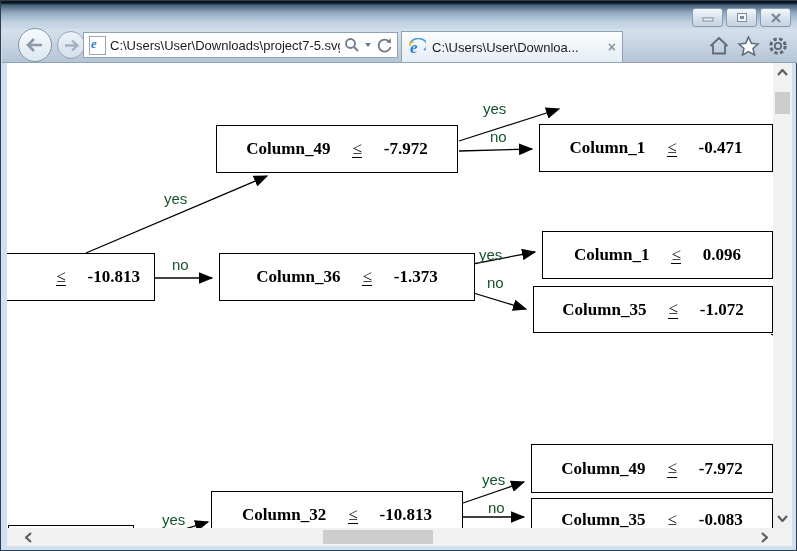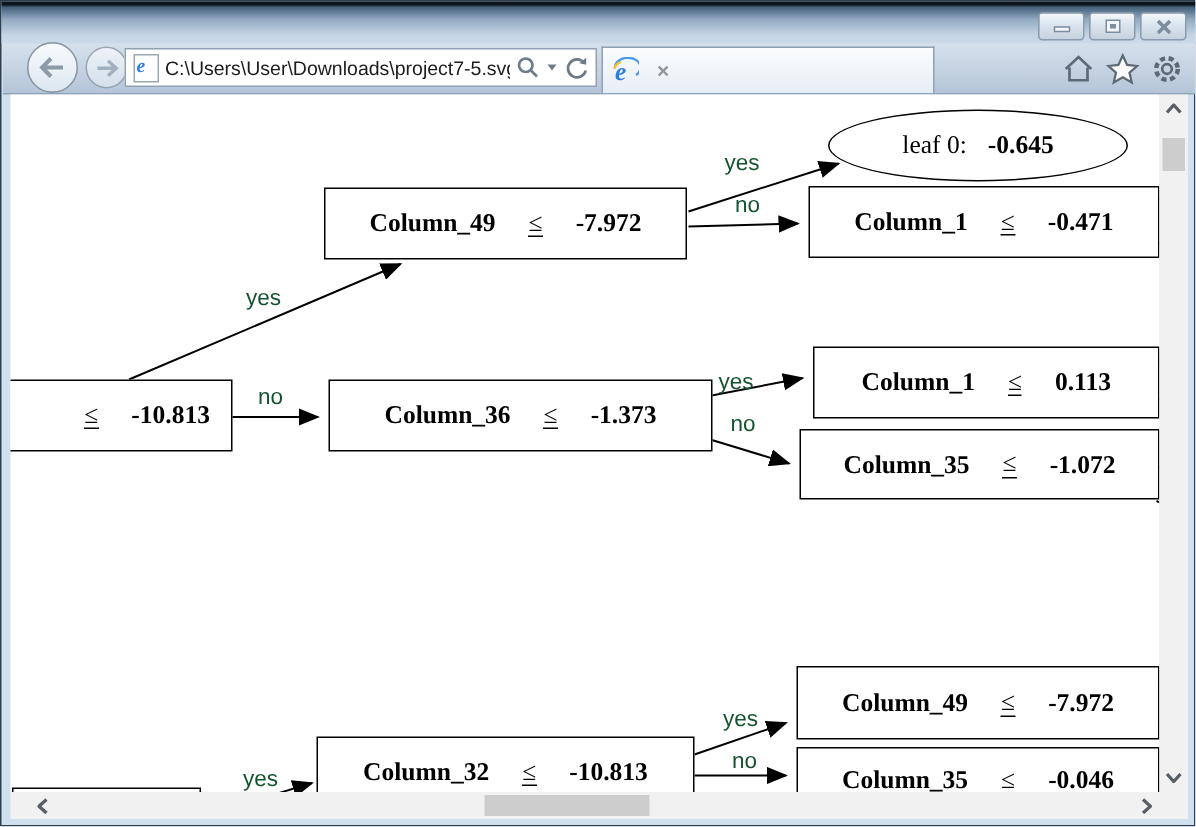--- a/index.html
+++ b/index.html
@@ -109,20 +109,21 @@
             </svg>
       </div>
     </div>
 
     <div class="tab">
       <svg class="elogo" width="18" height="18">
         <text x="2" y="15" font-size="17" font-family="Liberation Serif, serif" font-style="italic" font-weight="bold" fill="#2a7ddd">e</text>
         <path d="M2 7 A8.5 6.5 0 1 1 16 12" fill="none" stroke="#4d9be6" stroke-width="1.6"></path>
         <path d="M1.5 8 A8.5 6.5 0 0 1 6 3.2" fill="none" stroke="#f3c23a" stroke-width="1.6"></path>
       </svg>
+      <div class="tabtitle">C:\Users\User\Downloa...</div>
       <div class="tabclose">×</div>
     </div>
 
     <div class="cmdicons">
       <svg width="22" height="22">
             <path d="M2.5 11 L11 3 L19.5 11" fill="none" stroke="#5d6a76" stroke-width="1.8"></path>
             <path d="M5 10 V18.5 H17 V10" fill="none" stroke="#5d6a76" stroke-width="1.8"></path>
           </svg>
       <svg width="23" height="22">
             <path d="M11.5 2 L14.4 8.3 L21 9 L16 13.4 L17.5 20 L11.5 16.5 L5.5 20 L7 13.4 L2 9 L8.6 8.3 z" fill="#fdfdfd" stroke="#5d6a76" stroke-width="1.5"></path>
@@ -157,24 +158,20 @@
         <line x1="760" y1="179" x2="769" y2="176"></line>
         <line x1="760" y1="201" x2="769" y2="204"></line>
         <line x1="764" y1="249" x2="771" y2="247"></line>
         <line x1="764" y1="271" x2="771" y2="274"></line>
         <line x1="766" y1="394" x2="772" y2="392"></line>
         <line x1="766" y1="418" x2="772" y2="421"></line>
         <line x1="766" y1="450" x2="772" y2="452"></line>
       </g>
     </svg>
 
-    <div class="node ellipse" style="left:545px;top:10px;width:200px;height:48px;">
-      <span class="leaflbl">leaf 0:</span>
-      <span class="val">-0.645</span>
-    </div>
 
     <div class="node" style="left:209px;top:62px;width:242px;height:48px;">
       <span class="name">Column_49</span>
       <span class="op">≤</span>
       <span class="val">-7.972</span>
     </div>
 
     <div class="node" style="left:532px;top:61px;width:234px;height:48px;">
       <span class="name">Column_1</span>
       <span class="op">≤</span>
@@ -188,21 +185,21 @@
 
     <div class="node" style="left:212px;top:190px;width:256px;height:48px;">
       <span class="name">Column_36</span>
       <span class="op">≤</span>
       <span class="val">-1.373</span>
     </div>
 
     <div class="node" style="left:535px;top:168px;width:231px;height:48px;">
       <span class="name">Column_1</span>
       <span class="op">≤</span>
-      <span class="val">0.113</span>
+      <span class="val">0.096</span>
     </div>
 
     <div class="node" style="left:526px;top:223px;width:240px;height:47px;">
       <span class="name">Column_35</span>
       <span class="op">≤</span>
       <span class="val">-1.072</span>
     </div>
 
     <div class="node" style="left:204px;top:428px;width:252px;height:48px;">
       <span class="name">Column_32</span>
@@ -212,21 +209,21 @@
 
     <div class="node" style="left:524px;top:381px;width:242px;height:49px;">
       <span class="name">Column_49</span>
       <span class="op">≤</span>
       <span class="val">-7.972</span>
     </div>
 
     <div class="node" style="left:524px;top:435px;width:242px;height:44px;">
       <span class="name">Column_35</span>
       <span class="op">≤</span>
-      <span class="val">-0.046</span>
+      <span class="val">-0.083</span>
     </div>
 
     <div class="node" style="left:1px;top:462px;width:126px;height:14px;"></div>
 
     <div class="elabel" style="left:157px;top:127px;">yes</div>
     <div class="elabel" style="left:165px;top:193px;">no</div>
     <div class="elabel" style="left:476px;top:37px;">yes</div>
     <div class="elabel" style="left:483px;top:65px;">no</div>
     <div class="elabel" style="left:472px;top:183px;">yes</div>
     <div class="elabel" style="left:480px;top:211px;">no</div>

